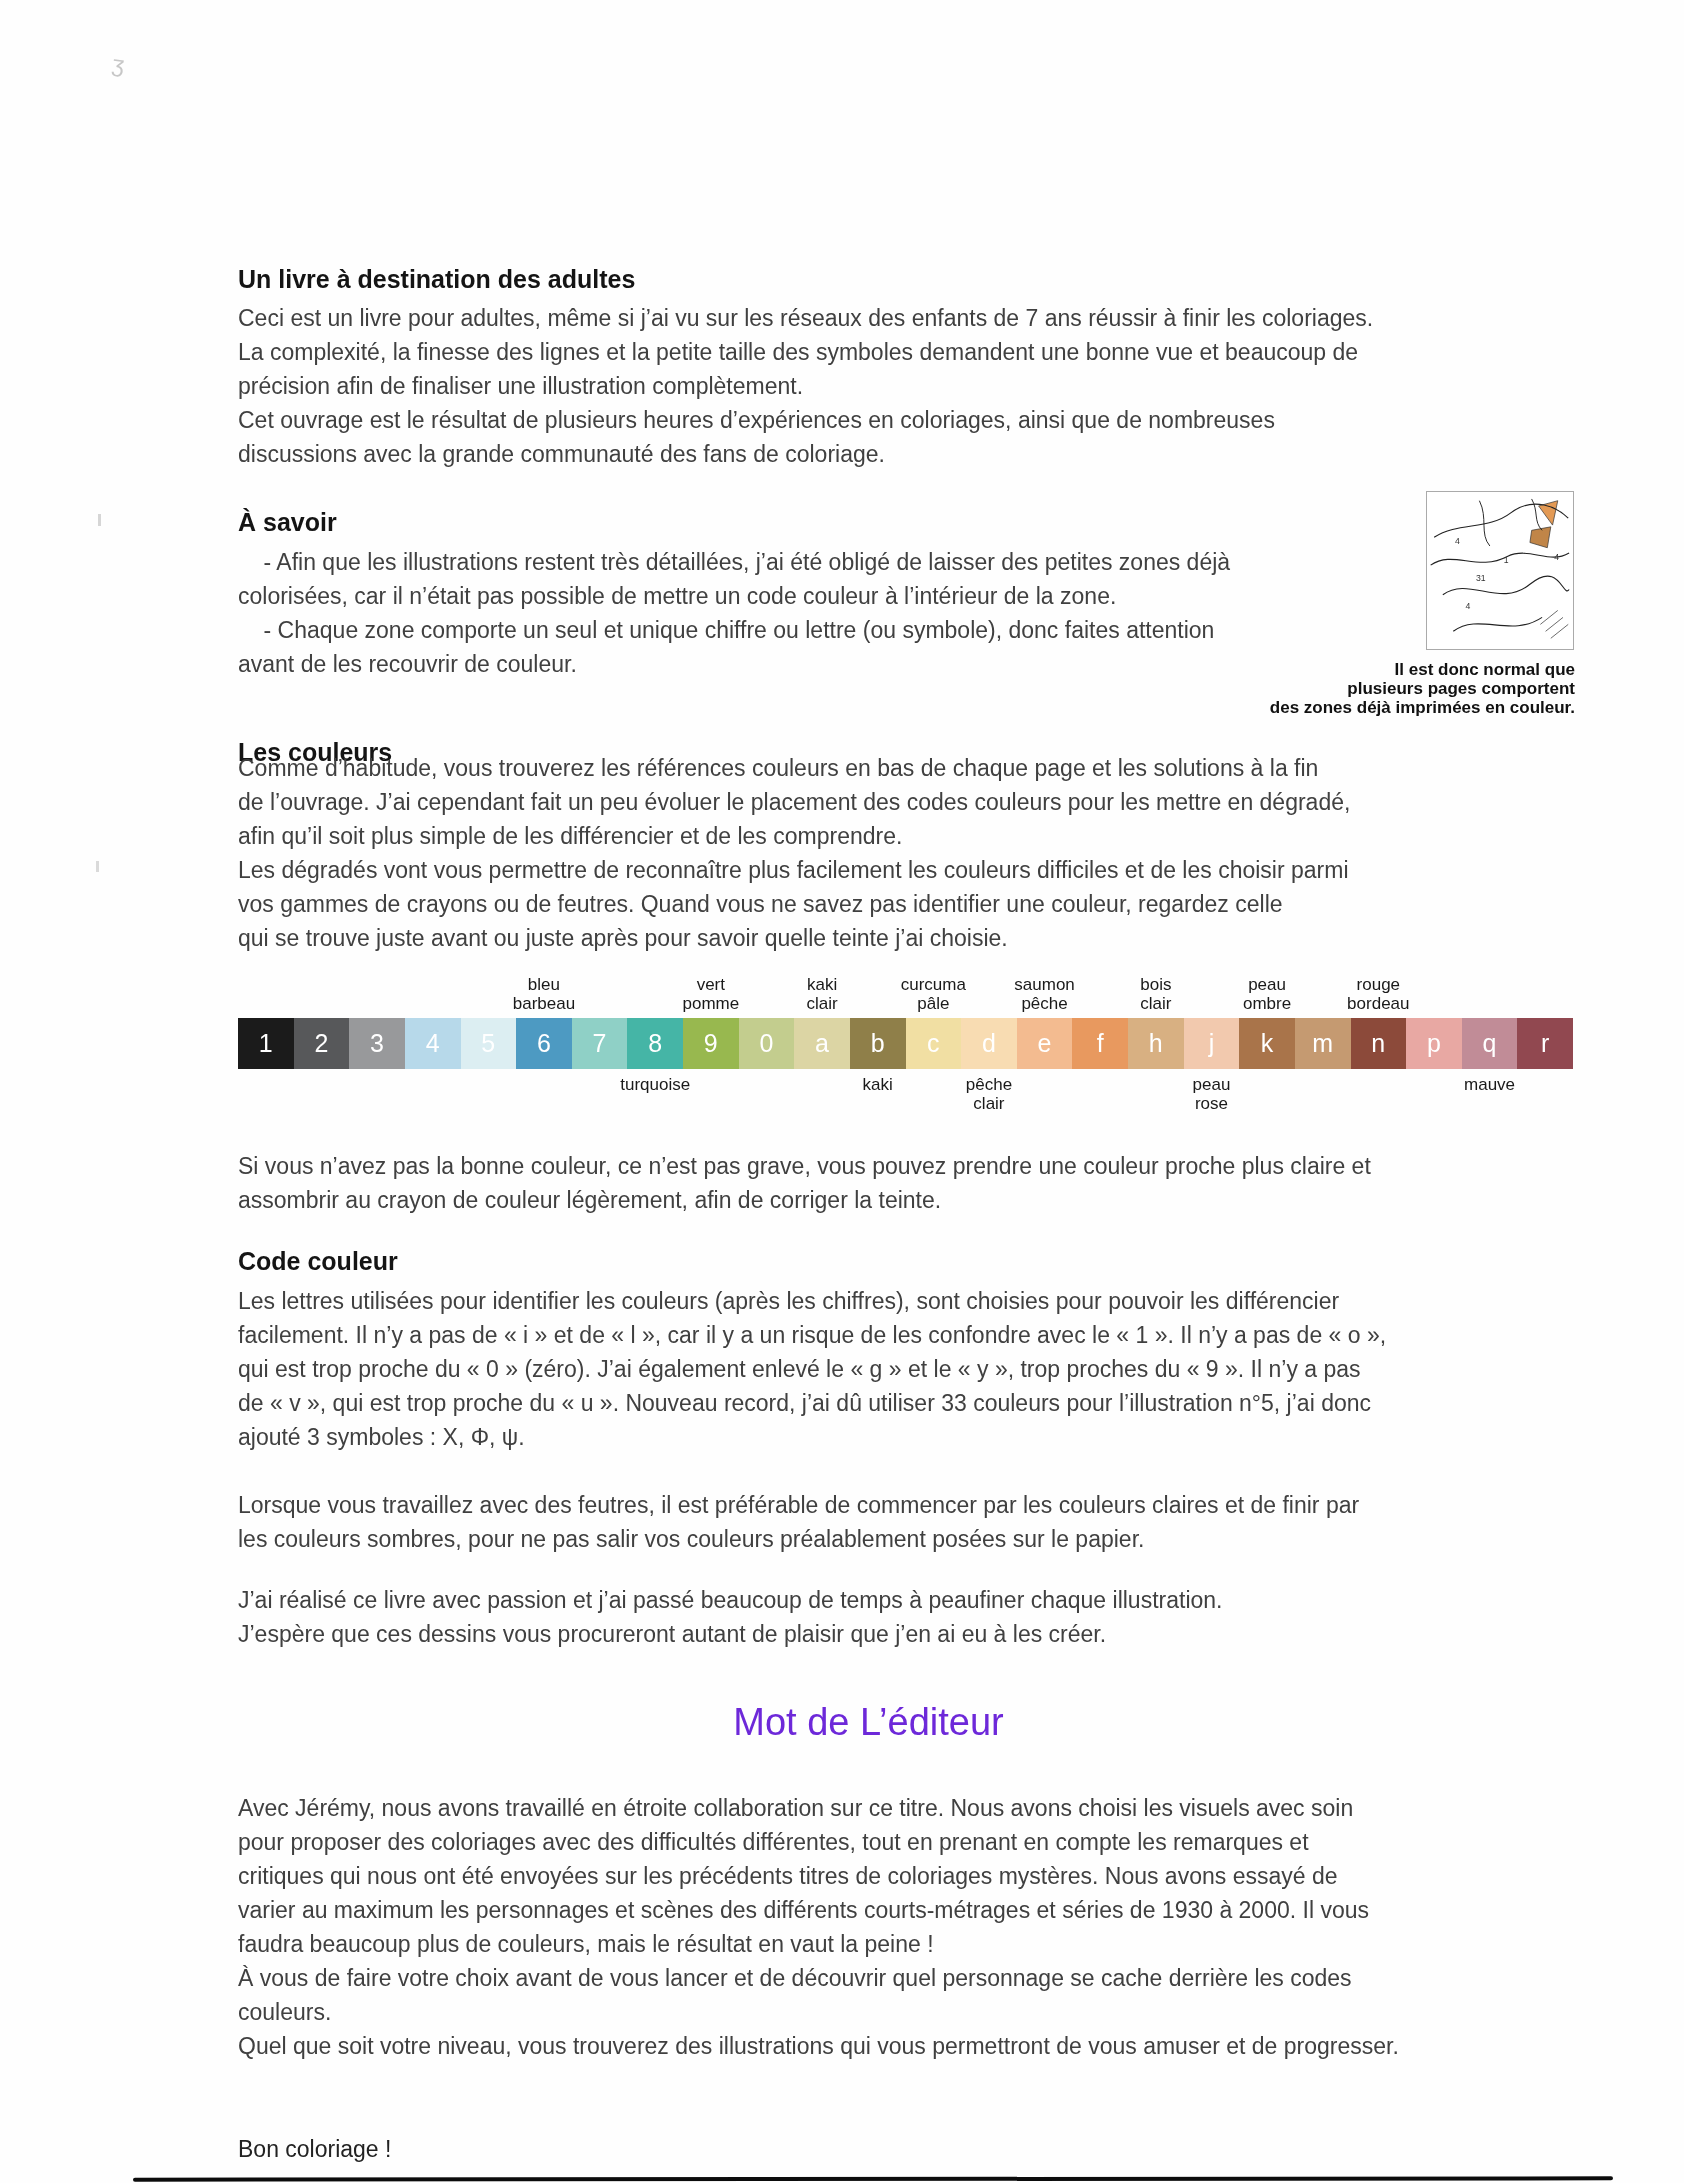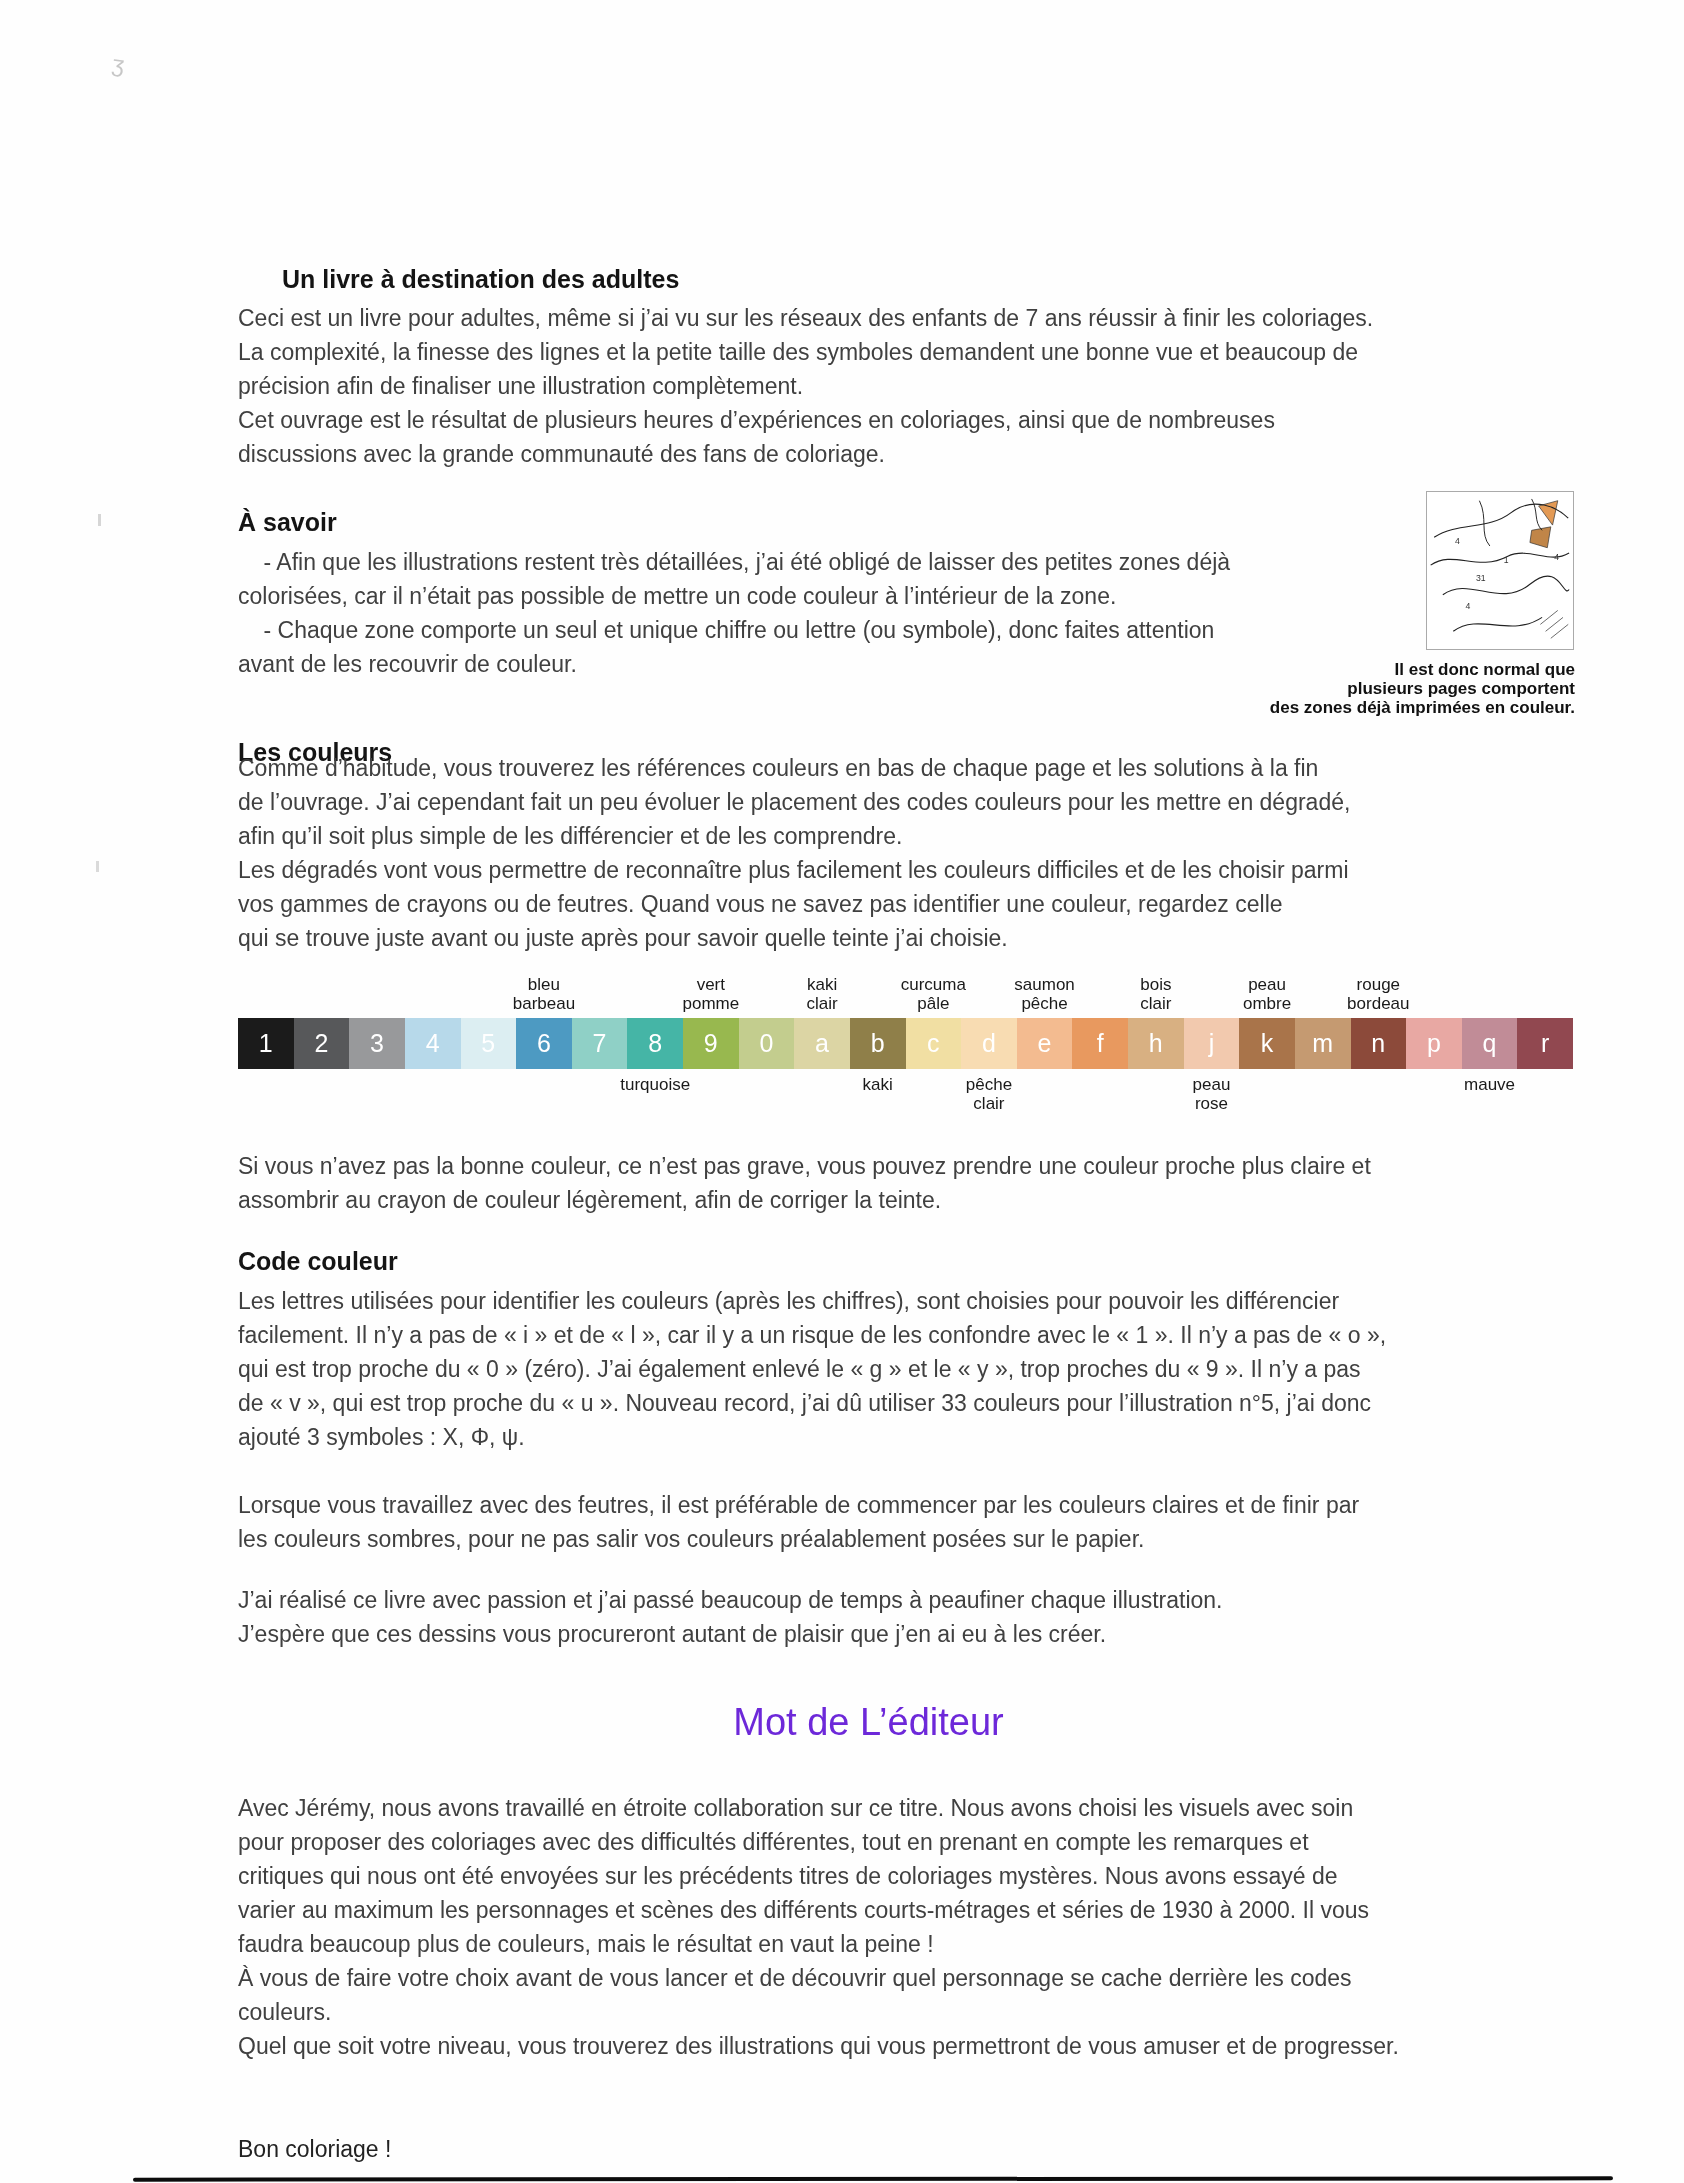--- a/index.html
+++ b/index.html
@@ -83,21 +83,21 @@
 </head>
 <body>
 
 <div class="page">
 
   <div class="artifact">ʒ</div>
   <div class="artifact2"></div>
   <div class="artifact3"></div>
 
 
-  <div class="h" style="top:265px;margin-left:44px;">Un livre à destination des adultes</div>
+  <div class="h" style="top:265px;">Un livre à destination des adultes</div>
   <div class="p" style="top:301px;">Ceci est un livre pour adultes, même si j’ai vu sur les réseaux des enfants de 7 ans réussir à finir les coloriages.
 La complexité, la finesse des lignes et la petite taille des symboles demandent une bonne vue et beaucoup de
 précision afin de finaliser une illustration complètement.
 Cet ouvrage est le résultat de plusieurs heures d’expériences en coloriages, ainsi que de nombreuses
 discussions avec la grande communauté des fans de coloriage.</div>
 
   <div class="h" style="top:508px;">À savoir</div>
   <div class="p" style="top:545px; width:1170px;">&nbsp;&nbsp;&nbsp;&nbsp;- Afin que les illustrations restent très détaillées, j’ai été obligé de laisser des petites zones déjà
 colorisées, car il n’était pas possible de mettre un code couleur à l’intérieur de la zone.
 &nbsp;&nbsp;&nbsp;&nbsp;- Chaque zone comporte un seul et unique chiffre ou lettre (ou symbole), donc faites attention

